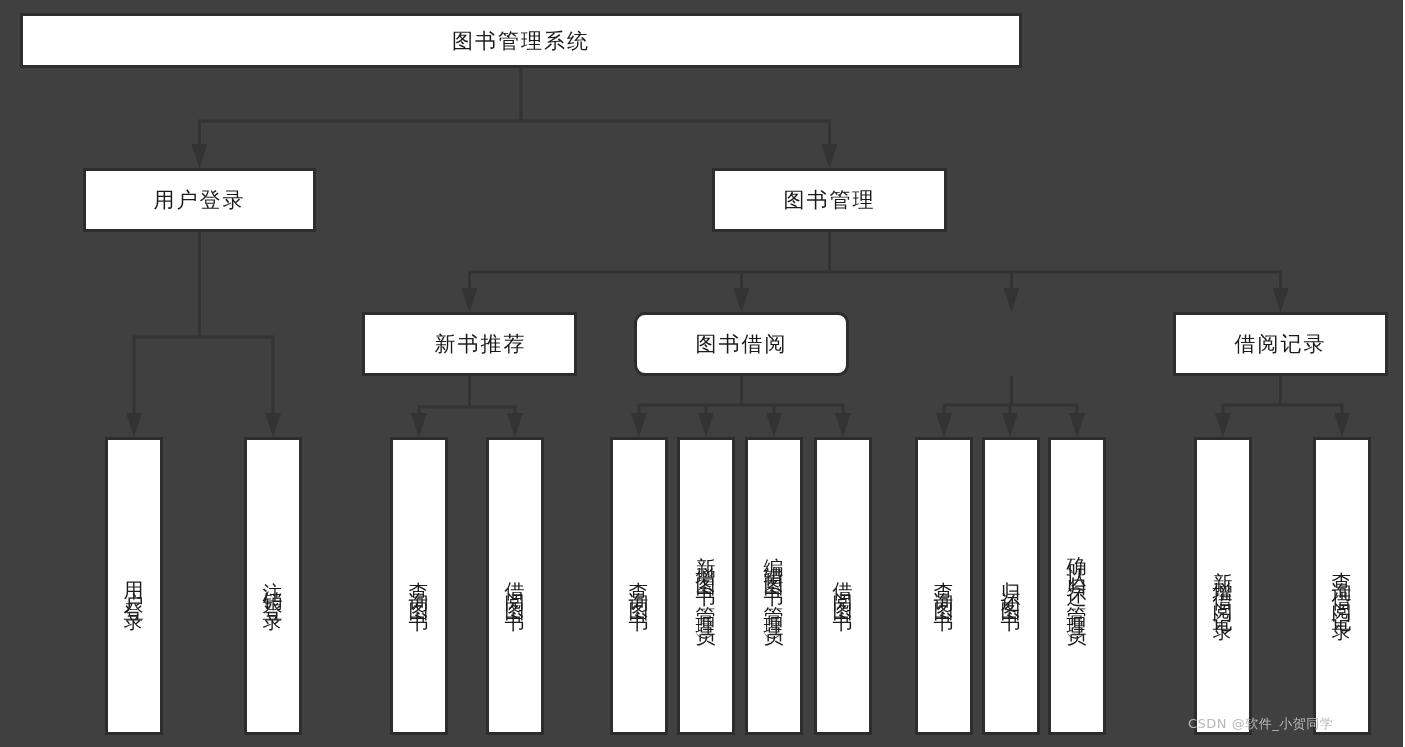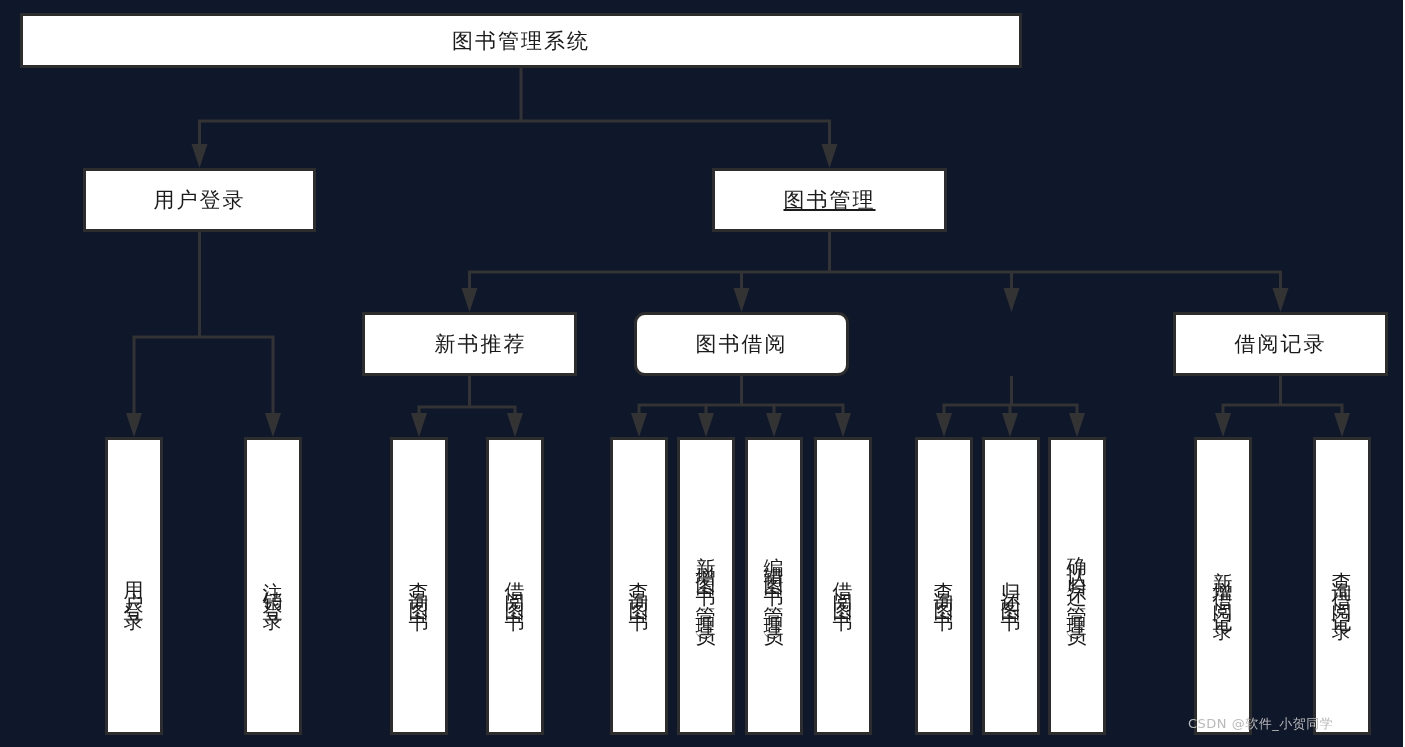--- a/index.html
+++ b/index.html
@@ -4,21 +4,21 @@
 <style>
   html, body { margin: 0; padding: 0; }
   body {
     font-family: "DejaVu Sans", sans-serif;
     background: #ffffff;
   }
   .canvas {
     position: relative;
     width: 1403px;
     height: 747px;
-    background: #0f172a;
+    background: #404040;
     overflow: hidden;
   }
   .connectors {
     position: absolute;
     left: 0; top: 0;
     width: 1405px; height: 747px;
     pointer-events: none;
   }
   .box {
     position: absolute;
@@ -76,21 +76,21 @@
              M1223 437 l-8 -24 h16 z M1342 437 l-8 -24 h16 z"></path>
   </svg>
 
   <div class="box h-node" style="left:20px; top:13px; width:1002px; height:55px;">
     <span>图书管理系统</span>
   </div>
 
   <div class="box h-node" style="left:83px; top:168px; width:233px; height:64px;">
     <span>用户登录</span>
   </div>
-  <div class="box h-node" style="left:712px; top:168px; width:235px; height:64px;text-decoration:underline;">
+  <div class="box h-node" style="left:712px; top:168px; width:235px; height:64px;">
     <span>图书管理</span>
   </div>
 
   <div class="box h-node" style="left:362px; top:312px; width:215px; height:64px;padding-left:22px;">
     <span>新书推荐</span>
   </div>
   <div class="box h-node" style="left:634px; top:312px; width:215px; height:64px;border-radius:11px;">
     <span>图书借阅</span>
   </div>
   <div class="box h-node" style="left:1173px; top:312px; width:215px; height:64px;justify-content:center;">

